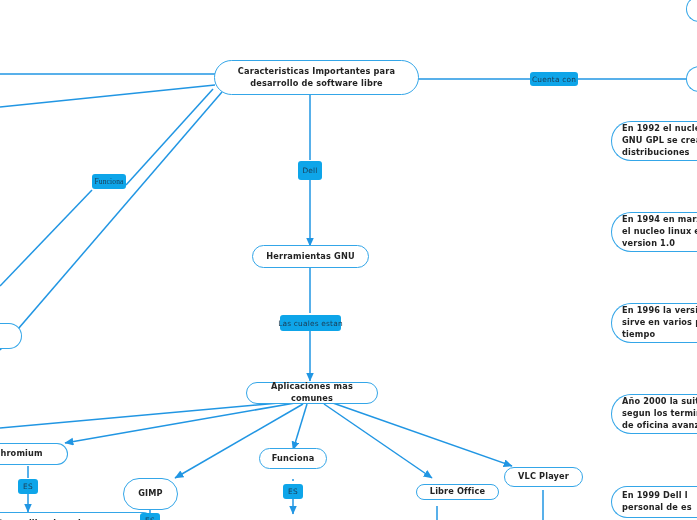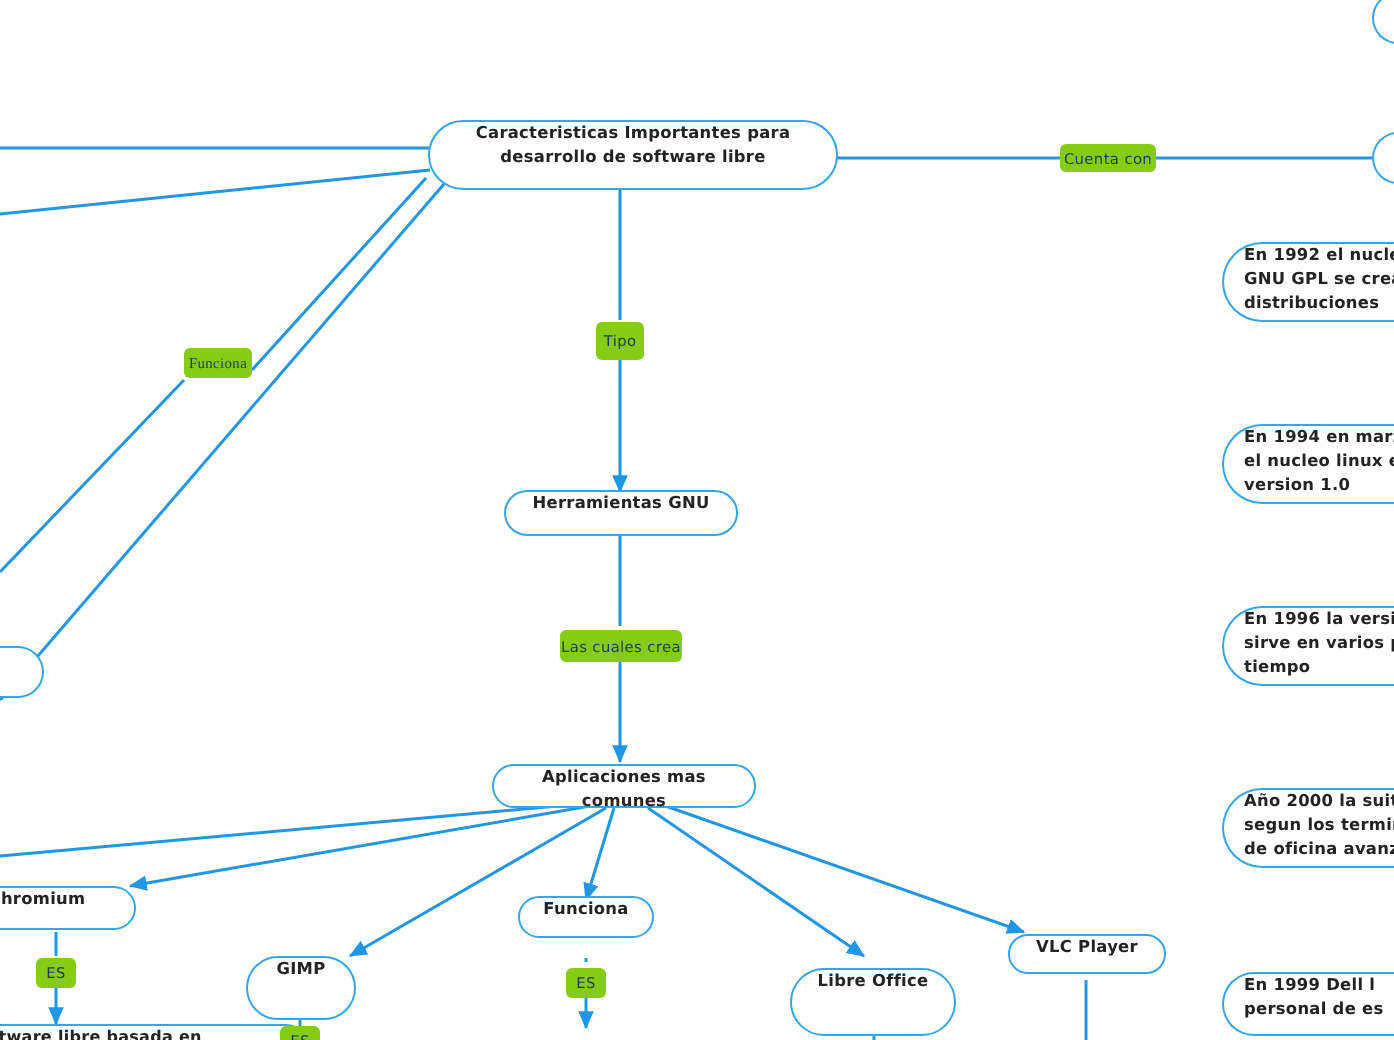--- a/index.html
+++ b/index.html
@@ -28,33 +28,34 @@
     box-sizing: border-box;
     border: 1.4px solid #34a6e8;
     border-radius: 22px;
     background: #ffffff;
     color: #232323;
     font-size: 8.2px;
     font-weight: bold;
     letter-spacing: 0.15px;
     line-height: 1.45;
     display: flex;
+    align-items: center;
     justify-content: center;
     text-align: center;
     padding: 0 10px;
     z-index: 3;
   }
   .node.left-align {
     justify-content: flex-start;
     text-align: left;
   }
   .label {
     position: absolute;
     box-sizing: border-box;
-    background: #84cc16;
+    background: #0ea5e9;
     color: #1b3b52;
     border-radius: 3px;
     font-size: 7.4px;
     font-weight: normal;
     letter-spacing: 0.2px;
     display: flex;
     align-items: center;
     justify-content: center;
     text-align: center;
     padding: 1px 5px;
@@ -123,25 +124,25 @@
 
   <div class="label" style="left:530px; top:72px; width:48px; height:14px;">
     <span>Cuenta con</span>
   </div>
 
   <div class="label" style="left:92px; top:174px; width:34px; height:15px;font-family:Liberation Serif, serif;">
     <span>Funciona</span>
   </div>
 
   <div class="label" style="left:298px; top:161px; width:24px; height:19px;">
-    <span>Tipo</span>
+    <span>Dell</span>
   </div>
 
   <div class="label" style="left:280px; top:315px; width:61px; height:16px;">
-    <span>Las cuales crea</span>
+    <span>Las cuales estan</span>
   </div>
 
   <div class="label" style="left:18px; top:479px; width:20px; height:15px;">
     <span>ES</span>
   </div>
 
   <div class="label" style="left:140px; top:513px; width:20px; height:15px;">
     <span>ES</span>
   </div>
 
@@ -162,21 +163,21 @@
   </div>
 
   <div class="node" style="left:123px; top:478px; width:55px; height:32px;">
     <span>GIMP</span>
   </div>
 
   <div class="node" style="left:259px; top:448px; width:68px; height:21px;">
     <span>Funciona</span>
   </div>
 
-  <div class="node" style="left:395px; top:484px; width:83px; height:34px;">
+  <div class="node" style="left:416px; top:484px; width:83px; height:16px;">
     <span>Libre Office</span>
   </div>
 
   <div class="node" style="left:504px; top:467px; width:79px; height:20px;">
     <span>VLC Player</span>
   </div>
 
   <div class="node node-clip-left left-align" style="left:-20px; top:512px; width:175px; height:24px; font-size:8px;">
     <span>oftware libre basada en</span>
   </div>

